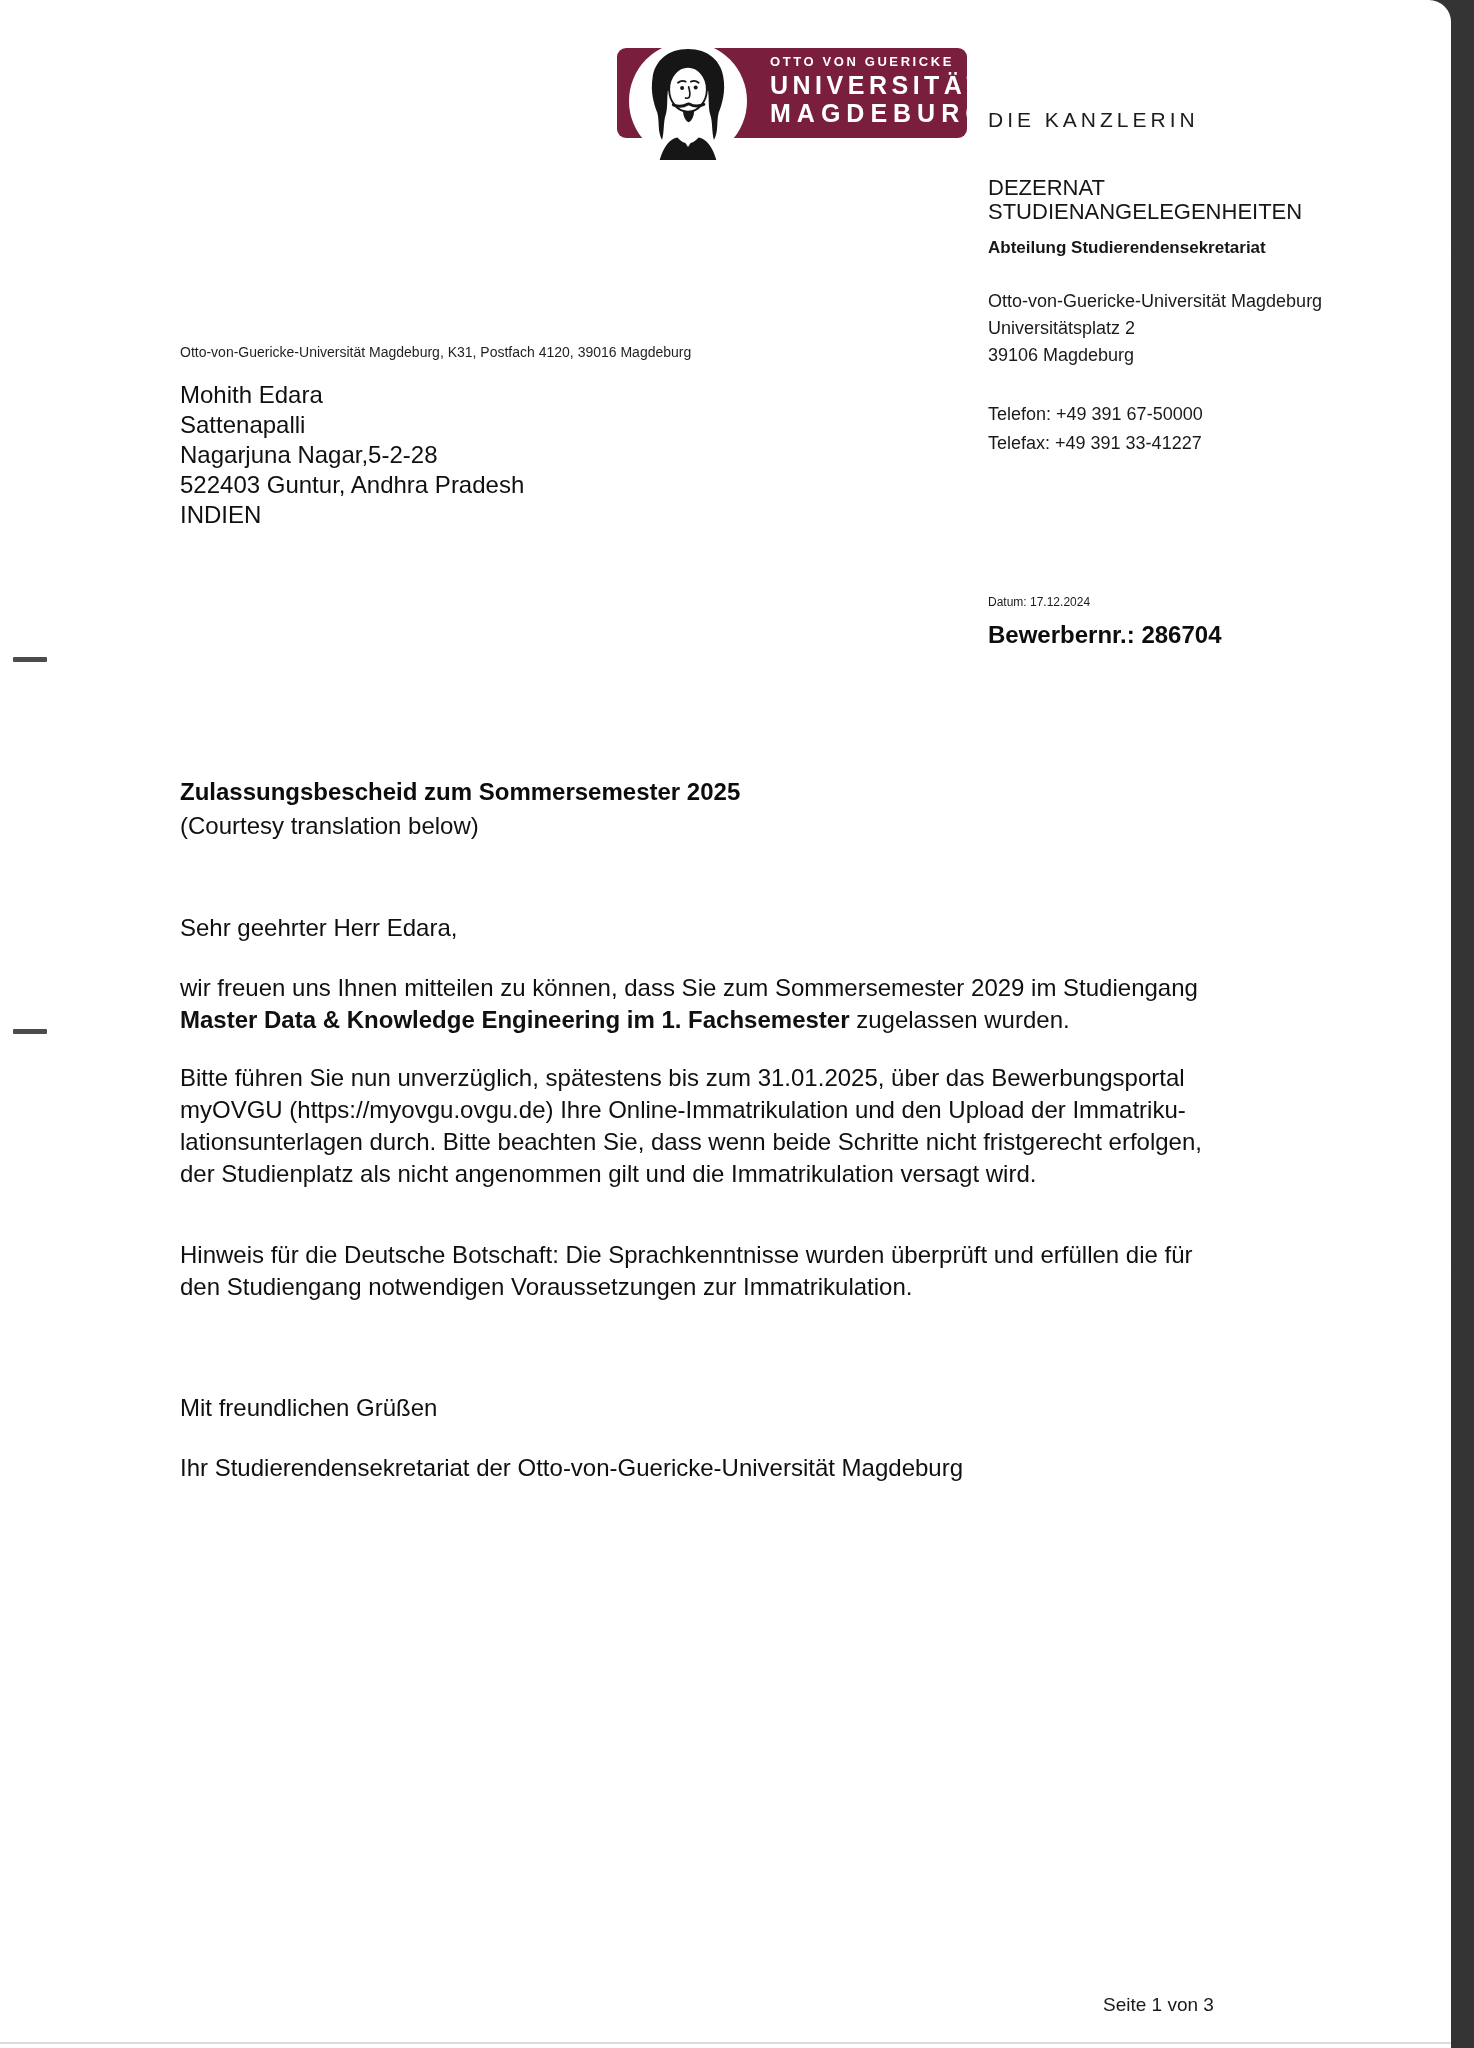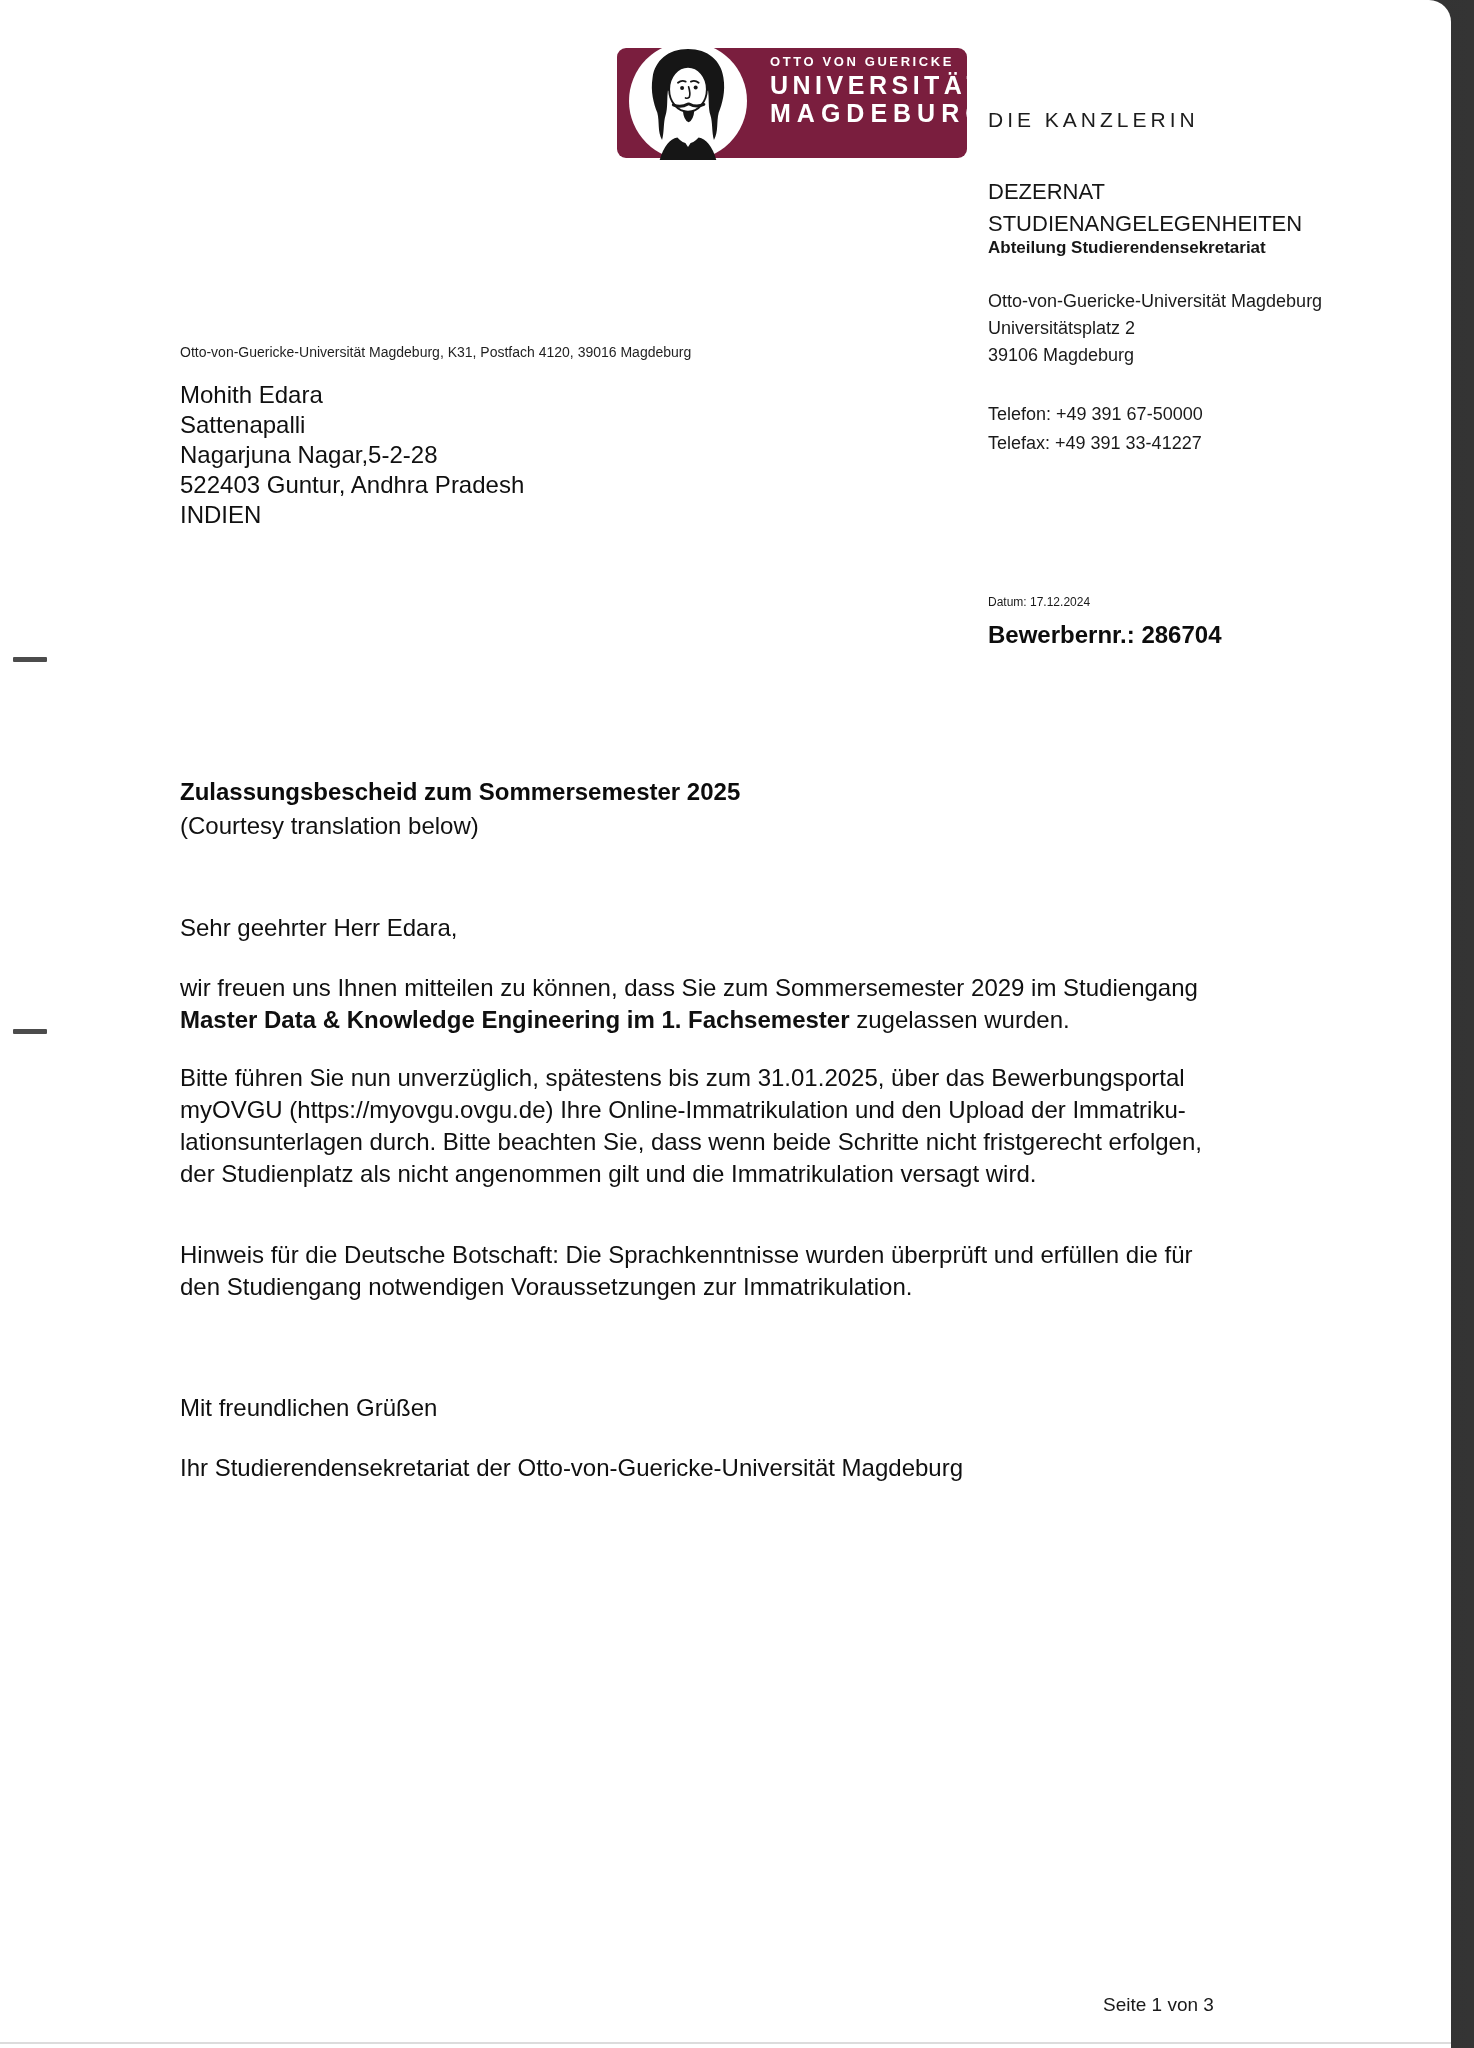--- a/index.html
+++ b/index.html
@@ -5,29 +5,29 @@
   html,body{margin:0;padding:0;background:#2b2b2b;}
   #screen{position:relative;width:1474px;height:2048px;overflow:hidden;
           background:linear-gradient(90deg,#1d1d1d 0px,#343434 100%);
           font-family:"Liberation Sans", sans-serif;color:#111;}
   .page{position:absolute;left:0;top:0;width:1451px;height:2048px;background:#ffffff;
         border-top-right-radius:22px;}
   .page-bottom-edge{position:absolute;left:0;top:2042px;width:1451px;height:2px;background:#dcdcdc;}
   .abs{position:absolute;}
   .preline{white-space:pre;}
   
-  .logo-box{position:absolute;left:617px;top:48px;width:350px;height:110px;background:#7a1e3e;border-radius:9px;}
+  .logo-box{position:absolute;left:617px;top:48px;width:350px;height:90px;background:#7a1e3e;border-radius:9px;}
   .logo-text{position:absolute;left:153px;top:7px;color:#ffffff;line-height:1;}
   .logo-l1{font-size:13px;font-weight:700;letter-spacing:2.6px;margin-bottom:5px;}
   .logo-l2{font-size:25px;font-weight:700;letter-spacing:4.5px;margin-bottom:3px;}
   .logo-l3{font-size:25px;font-weight:700;letter-spacing:6px;}
   .portrait{position:absolute;left:629px;top:42px;width:118px;height:118px;}
   
   .kanzlerin{left:988px;top:108px;font-size:21px;font-weight:500;letter-spacing:4px;color:#1c1c1c;}
-  .dept{left:988px;top:176px;font-size:22px;font-weight:500;line-height:32px;color:#161616;}
+  .dept{left:988px;top:176px;font-size:22px;font-weight:500;line-height:24px;color:#161616;}
   .division{left:988px;top:238px;font-size:17px;font-weight:600;color:#161616;}
   .uni-addr{left:988px;top:288px;font-size:18px;font-weight:500;line-height:27px;color:#1a1a1a;}
   .phone{left:988px;top:400px;font-size:18px;font-weight:500;line-height:29px;color:#1a1a1a;}
   .mailrow{display:flex;}
   .mailrow .lbl{width:84px;flex:0 0 84px;}
   .mail{left:988px;top:484px;font-size:18px;font-weight:500;line-height:28px;color:#1a1a1a;}
   .datum{left:988px;top:595px;font-size:12px;font-weight:500;color:#1a1a1a;}
   .bewerber{left:988px;top:621px;font-size:24px;font-weight:700;color:#0d0d0d;}
   
   .sender{left:180px;top:344px;font-size:14px;font-weight:500;color:#1f1f1f;}

